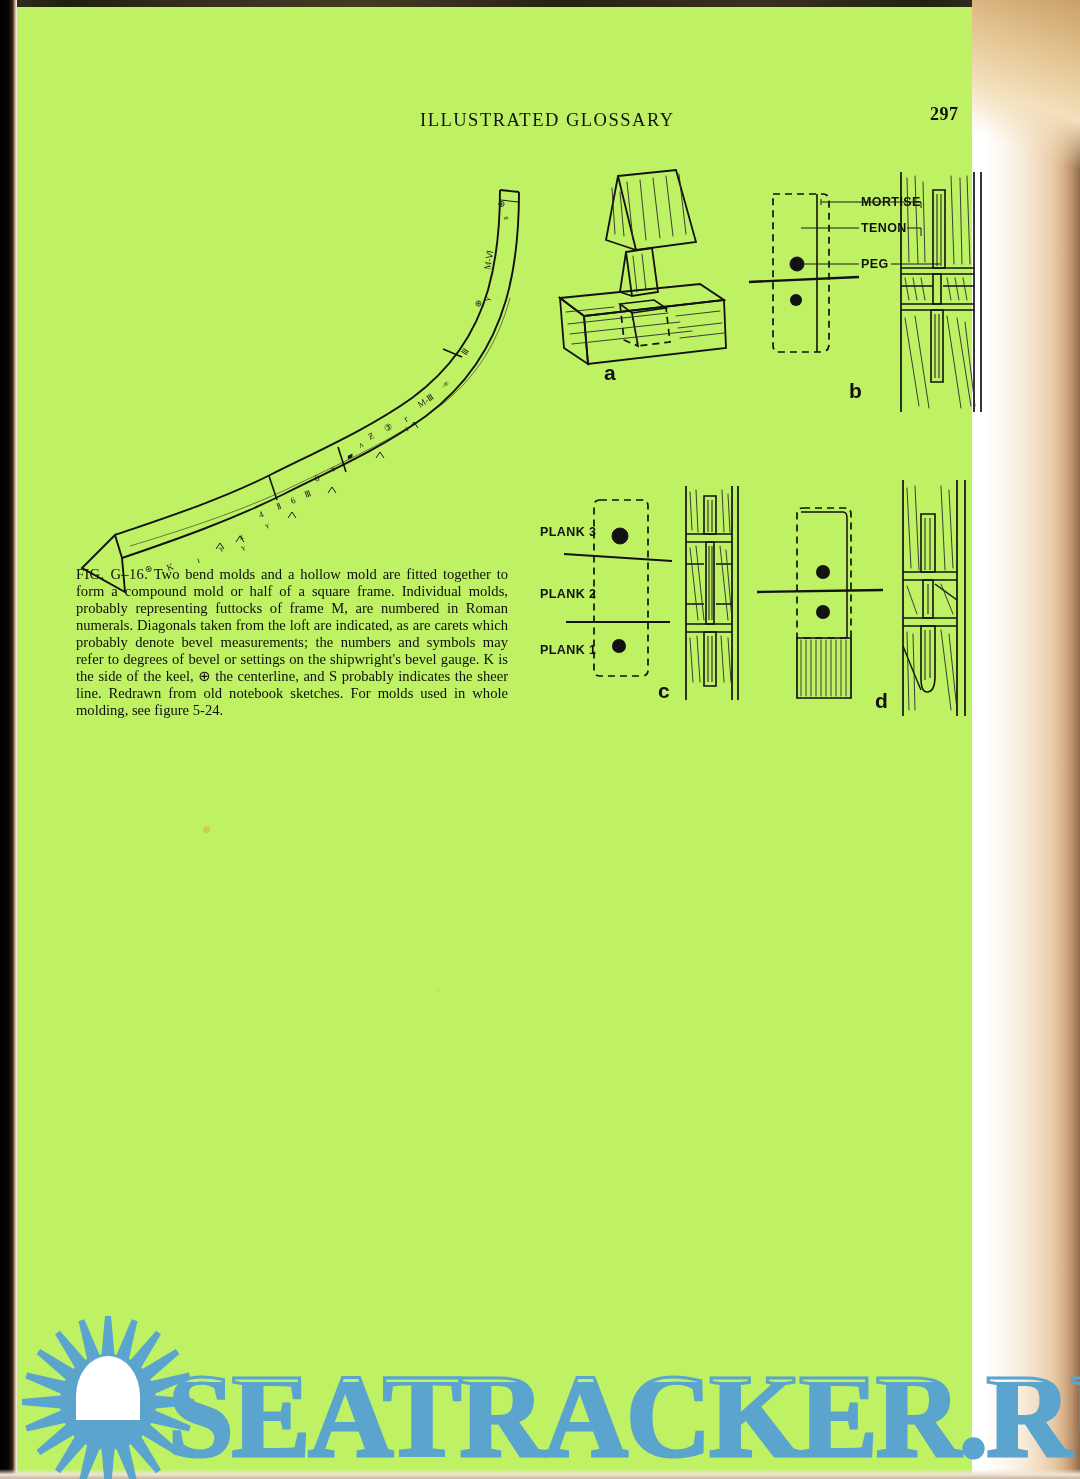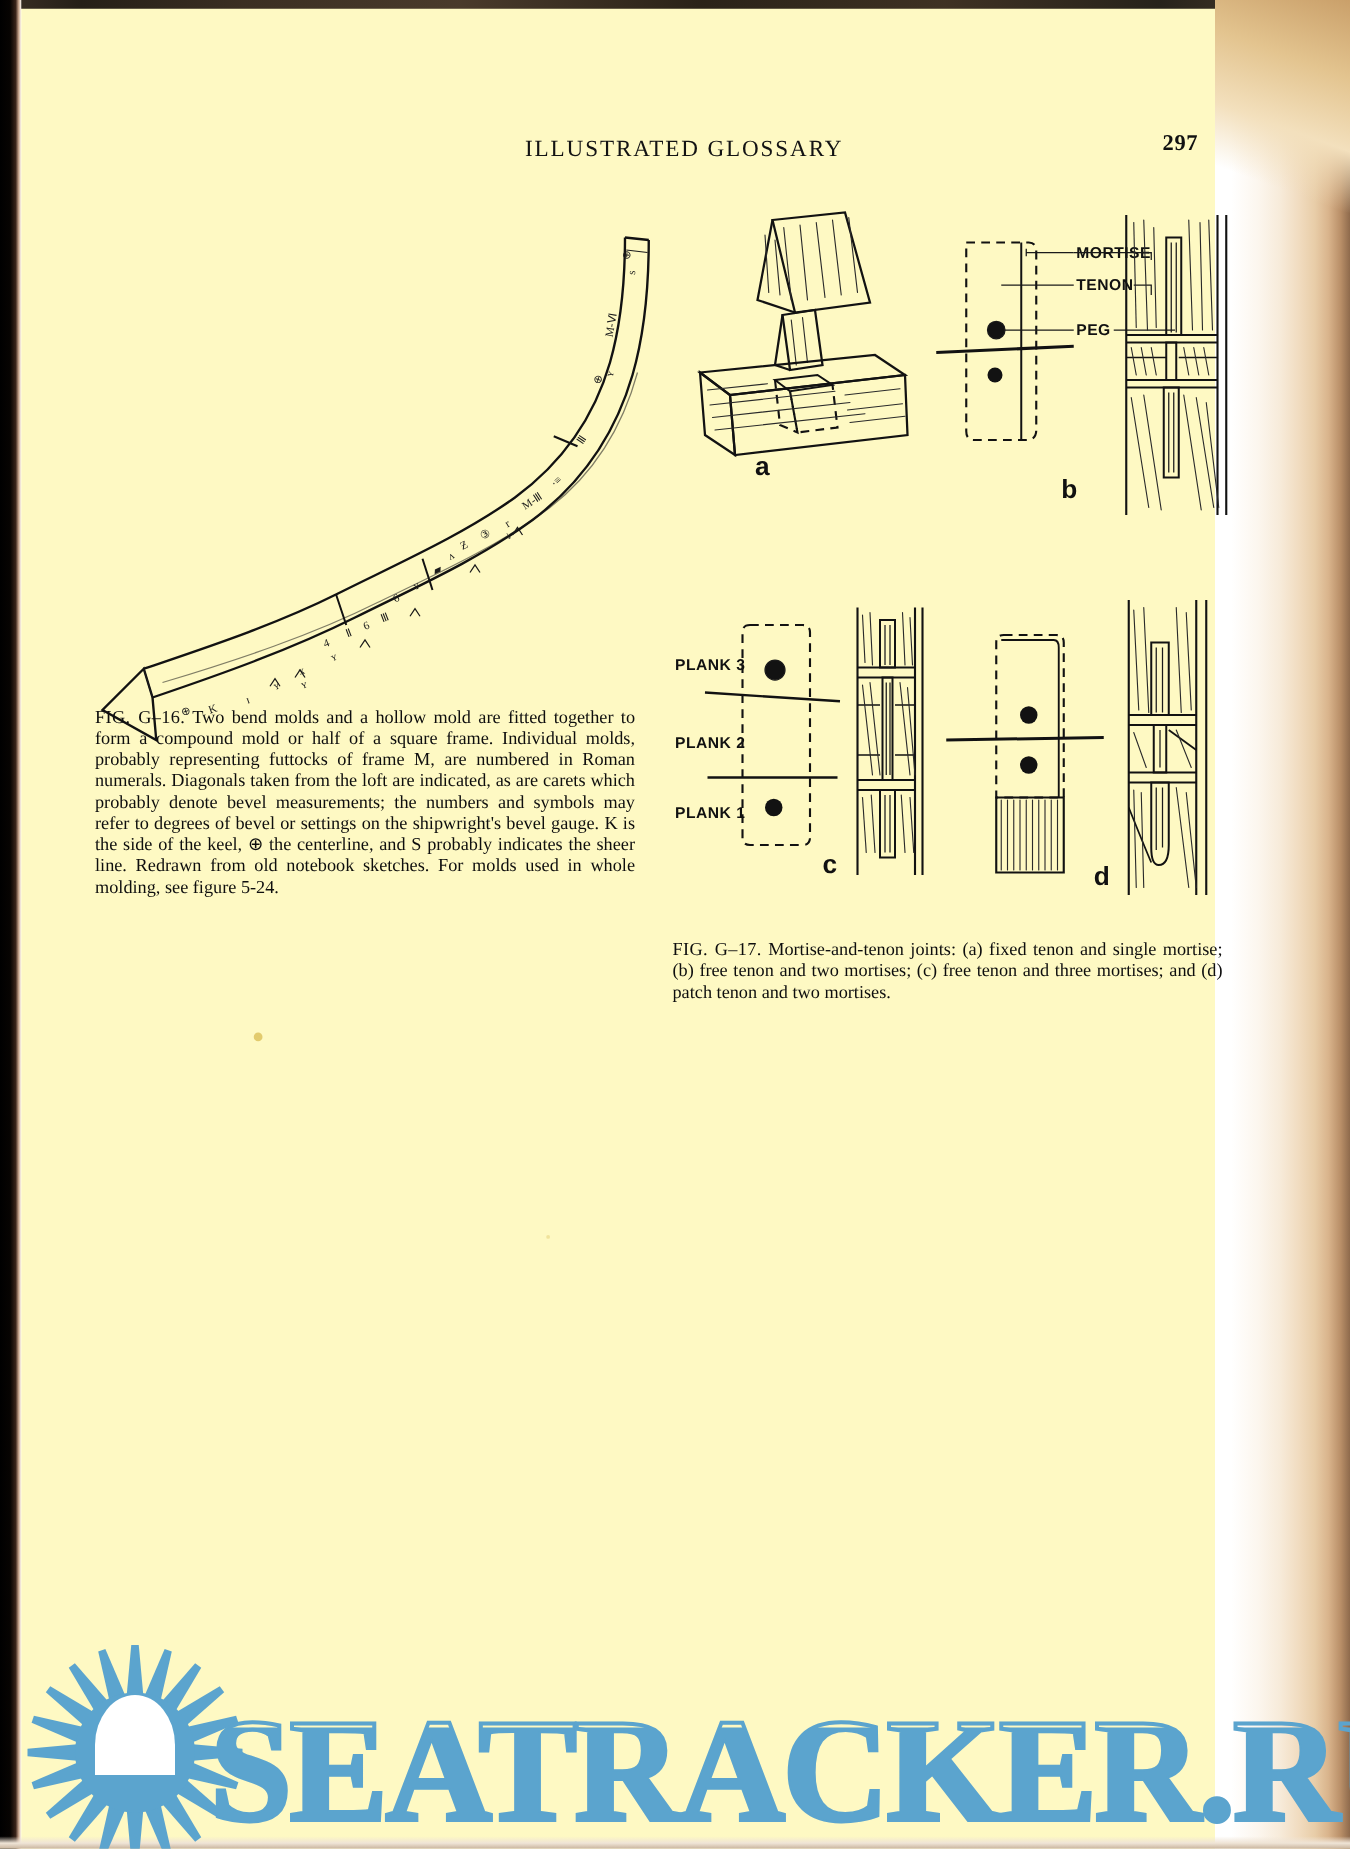--- a/index.html
+++ b/index.html
@@ -1,20 +1,20 @@
 <!DOCTYPE html>
 <html><head>
 <meta charset="utf-8">
 <style>
   html,body{margin:0;padding:0;background:#ffffff;}
   body{width:1080px;height:1479px;position:relative;overflow:hidden;
        font-family:"Liberation Serif", serif;}
 
   
-  #page{position:absolute;inset:0;background:#fef9c3;}
+  #page{position:absolute;inset:0;background:#bef264;}
   .edge-top{position:absolute;left:0;top:0;width:1080px;height:7px;
             background:linear-gradient(90deg,#2b1f18 0%,#120c08 6%,#2a1d14 18%,
                        #3a2a1e 34%,#181009 52%,#2e2015 70%,#14100c 86%,#4a3628 100%);
             opacity:.92;}
   .edge-left{position:absolute;left:0;top:0;width:17px;height:1479px;
             background:linear-gradient(90deg,#000000 0%,#070402 48%,#3a241a 74%,
                        #c8a68e 88%,#f3e7dc 97%,#ffffff 100%);}
   .edge-right{position:absolute;right:0;top:0;width:108px;height:1479px;
             background:linear-gradient(270deg,#6d destroyed 0%,#ffffff 100%);}
   .edge-right{background:linear-gradient(270deg,
@@ -384,21 +384,20 @@
             <path d="M 194 154 l 8 76"></path>
         </g>
       </g>
 
       <text class="panel-letter" x="120" y="228">d</text>
     </svg>
   </div>
 
   <div class="caption" id="cap-g16"><span class="cap-sc">FIG. G–16.</span><span> Two bend molds and a hollow mold are fitted together to form a compound mold or half of a square frame. Individual molds, probably representing futtocks of frame M, are numbered in Roman numerals. Diagonals taken from the loft are indicated, as are carets which probably denote bevel measurements; the numbers and symbols may refer to degrees of bevel or settings on the shipwright's bevel gauge. K is the side of the keel, ⊕ the centerline, and S probably indicates the sheer line. Redrawn from old notebook sketches. For molds used in whole molding, see figure 5-24.</span></div>
 
-  <div class="caption" id="cap-g17"><span class="cap-sc">FIG. G–17.</span><span>  Mortise-and-tenon joints: (a) fixed tenon and single mortise; (b) free tenon and two mortises; (c) free tenon and three mortises; and (d) patch tenon and two mortises.</span></div>
 
   <div id="watermark">
     <svg width="1080" height="195" viewBox="0 0 1080 195">
       <defs>
         <clipPath id="halfClip">
           <rect x="0" y="98" width="1080" height="120"></rect>
         </clipPath>
       </defs>
 
       <g transform="translate(108,118)">

